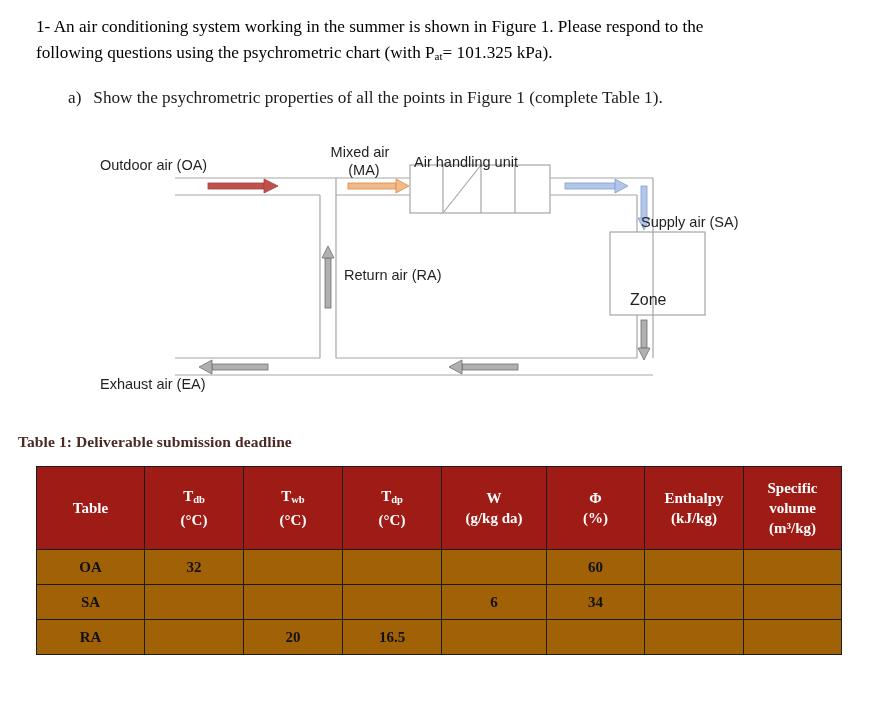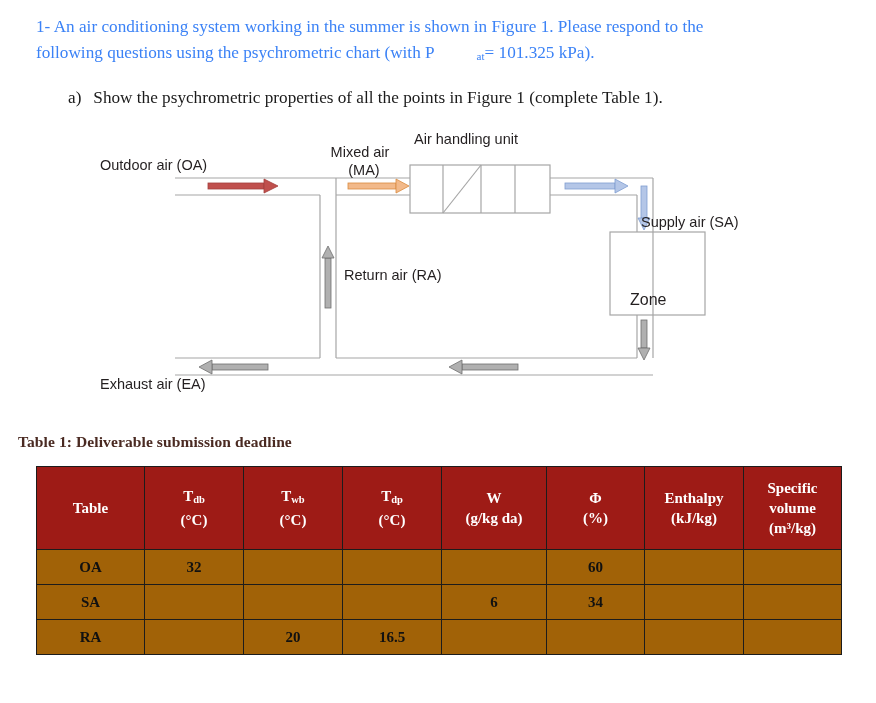--- a/index.html
+++ b/index.html
@@ -20,23 +20,23 @@
   #question-block {
     position: absolute;
     left: 36px;
     top: 14px;
     width: 800px;
   }
   .q-line {
     font-family: "Liberation Serif", serif;
     font-size: 17.2px;
     line-height: 26px;
-    color: #3b82f6;
-  }
-  .sub-chem { font-size: 11px; vertical-align: -2px; margin-left: 42px; }
+    color: #000000;
+  }
+  .sub-chem { font-size: 11px; vertical-align: -2px; }
 
   #part-a {
     position: absolute;
     left: 68px;
     top: 86px;
     width: 760px;
     font-family: "Liberation Serif", serif;
     font-size: 17.2px;
     line-height: 24px;
     color: #1a1a1a;
@@ -147,21 +147,21 @@
   <span>Show the psychrometric properties of all the points in Figure 1 (complete Table 1).</span>
 </div>
 
 <div id="diagram">
 
   <div class="dlabel" style="left:100px; top:27px;">Outdoor air (OA)</div>
 
   <div class="dlabel center" style="left:324px; top:14px; width:72px;">Mixed air</div>
   <div class="dlabel center" style="left:328px; top:32px; width:72px;">(MA)</div>
 
-  <div class="dlabel" style="left:414px; top:1px;">Air handling unit</div>
+  <div class="dlabel" style="left:414px; top:24px;">Air handling unit</div>
 
   <div class="dlabel" style="left:641px; top:84px;">Supply air (SA)</div>
 
   <div class="dlabel" style="left:344px; top:137px;">Return air (RA)</div>
 
   <div class="dlabel" style="left:100px; top:246px;">Exhaust air (EA)</div>
 
   <div class="dlabel" style="left:630px; top:137px; font-size:16px;margin-top:24px;">Zone</div>
 
   <svg width="876" height="280" viewBox="0 0 876 280">

